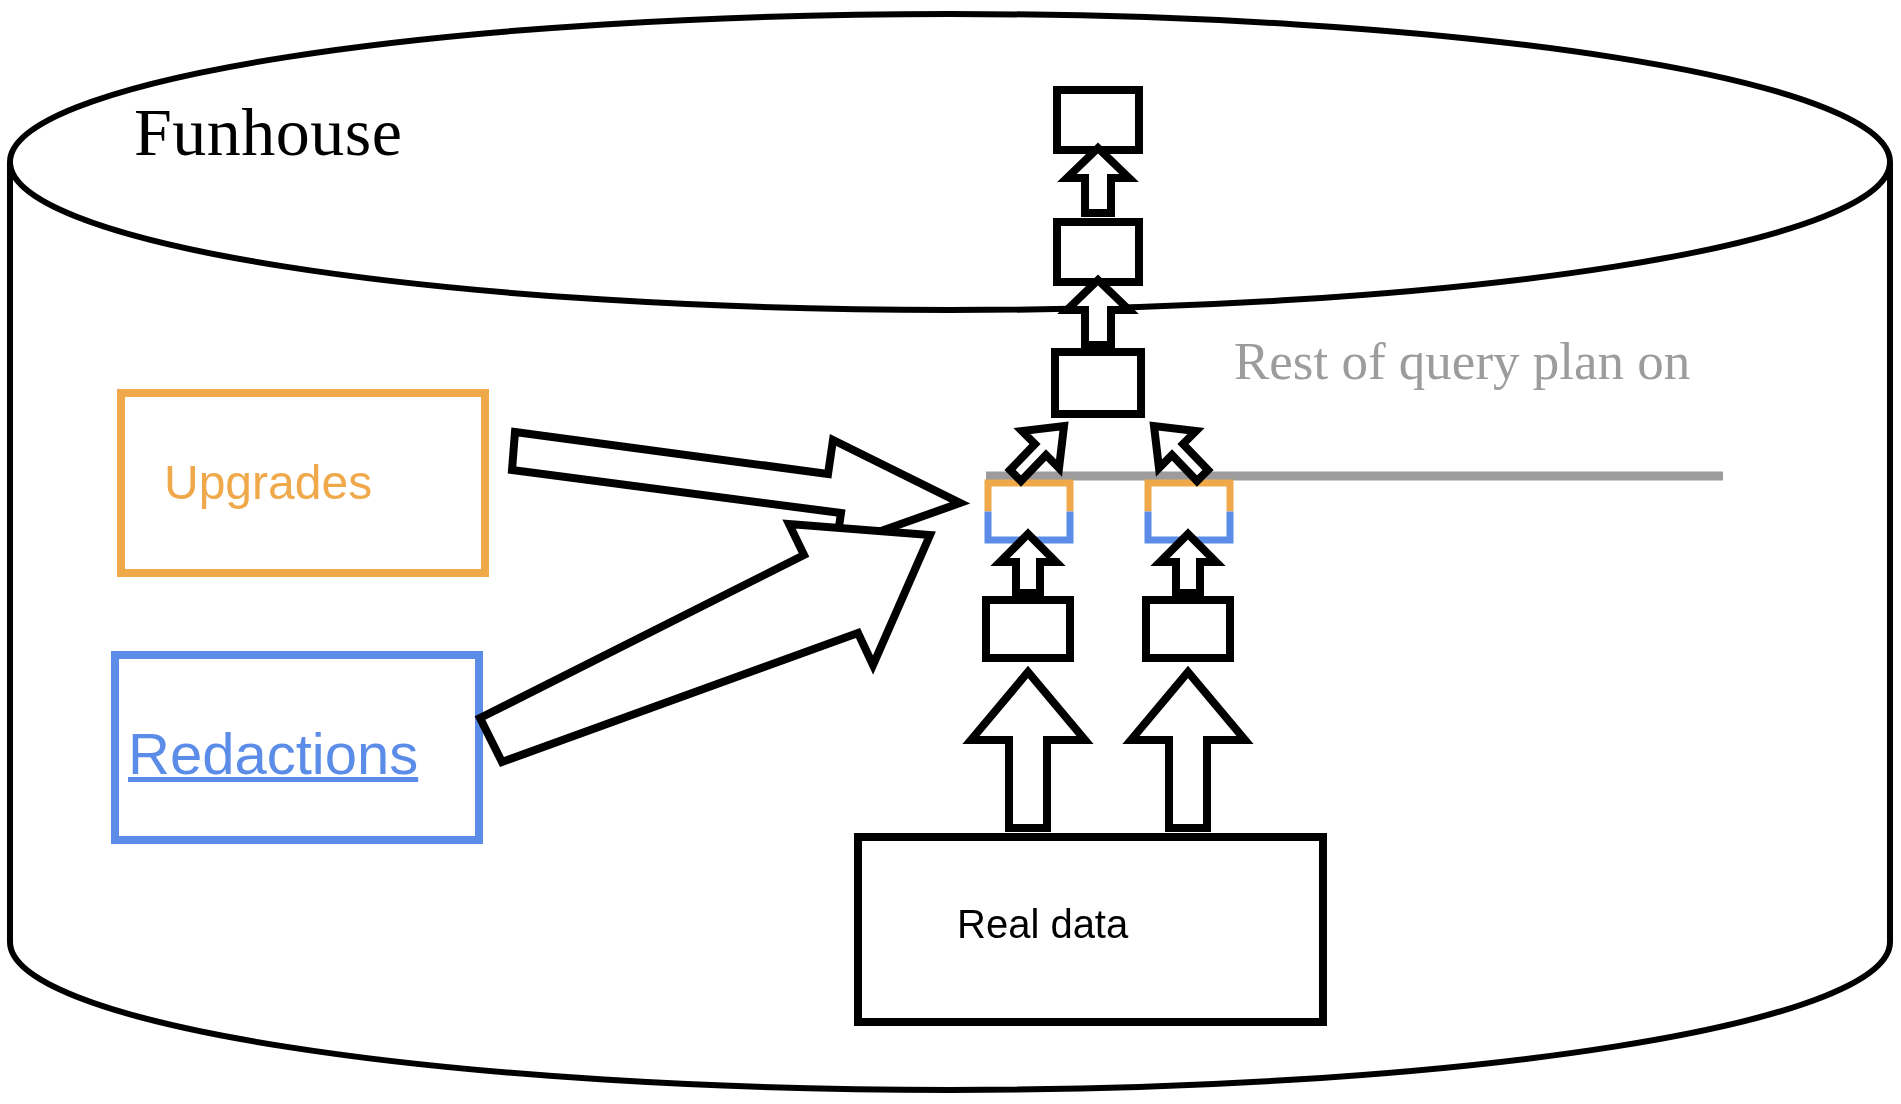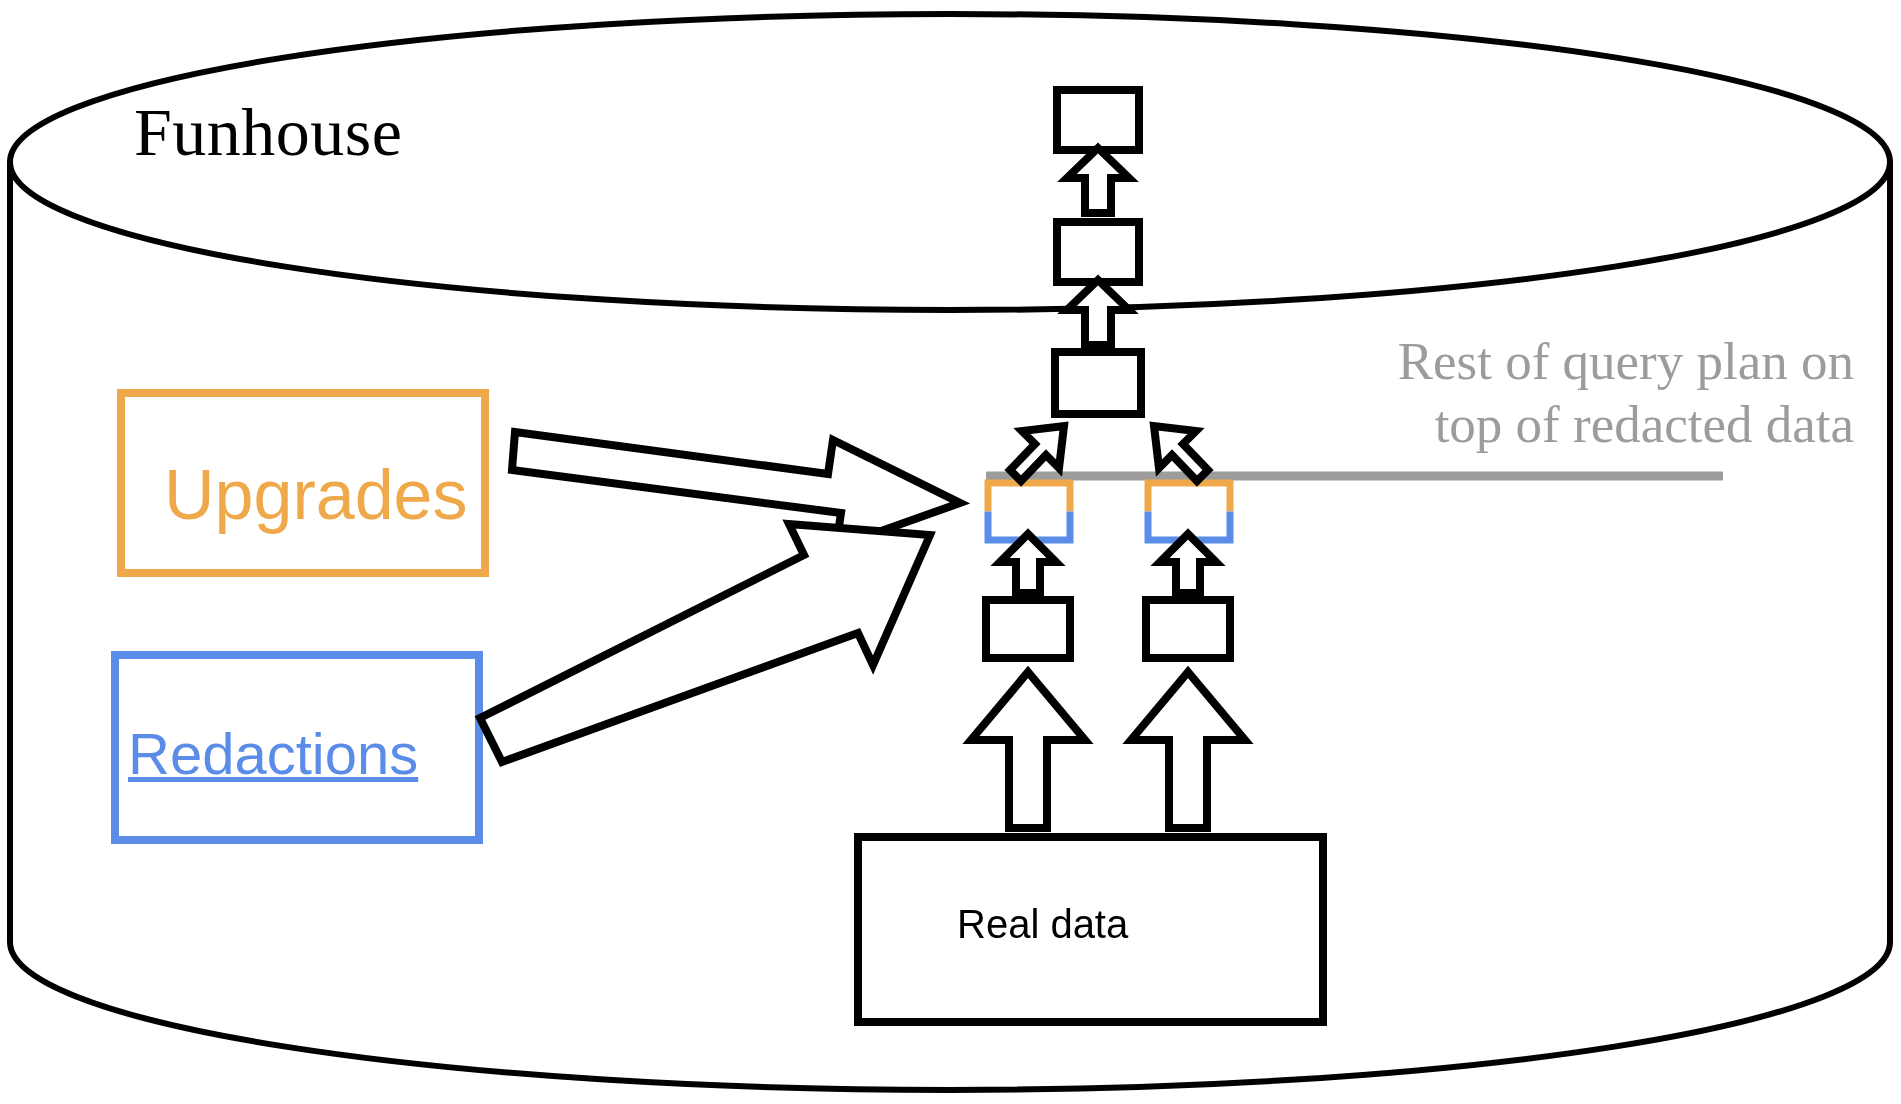--- a/index.html
+++ b/index.html
@@ -38,21 +38,21 @@
     top: 93px;
     font-family: "Liberation Serif", serif;
     font-size: 68px;
     color: #000000;
     letter-spacing: 0.5px;
   }
   #upgrades-label {
     left: 164px;
     top: 455px;
     font-family: "Liberation Sans", sans-serif;
-    font-size: 70px;
+    font-size: 48px;
     color: #EFA94A;
   }
   #redactions-label {
     left: 128px;
     top: 720px;
     font-family: "Liberation Sans", sans-serif;
     font-size: 58px;
     color: #5B8DE8;
     text-decoration: underline;
   }
@@ -65,21 +65,20 @@
   }
   #annotation-text {
     left: 1234px;
     top: 330px;
     width: 620px;
     font-family: "Liberation Serif", serif;
     font-size: 53px;
     line-height: 1.18;
     color: #9C9C9C;
     white-space: normal;
-    text-align: right;
   }
   #annotation-text .aline { display: block; }
 </style>
 </head>
 <body>
 
 <div id="stage">
 
   <svg id="diagram-svg" viewBox="0 0 1901 1104" xmlns="http://www.w3.org/2000/svg">
 
@@ -149,16 +148,15 @@
   <div class="txt" id="funhouse-title">Funhouse</div>
 
   <div class="txt" id="upgrades-label">Upgrades</div>
 
   <div class="txt" id="redactions-label">Redactions</div>
 
   <div class="txt" id="realdata-label">Real data</div>
 
   <div class="txt" id="annotation-text">
     <span class="aline">Rest of query plan on</span>
-    <span class="aline">top of redacted data</span>
   </div>
 
 </div>
 
 </body></html>

